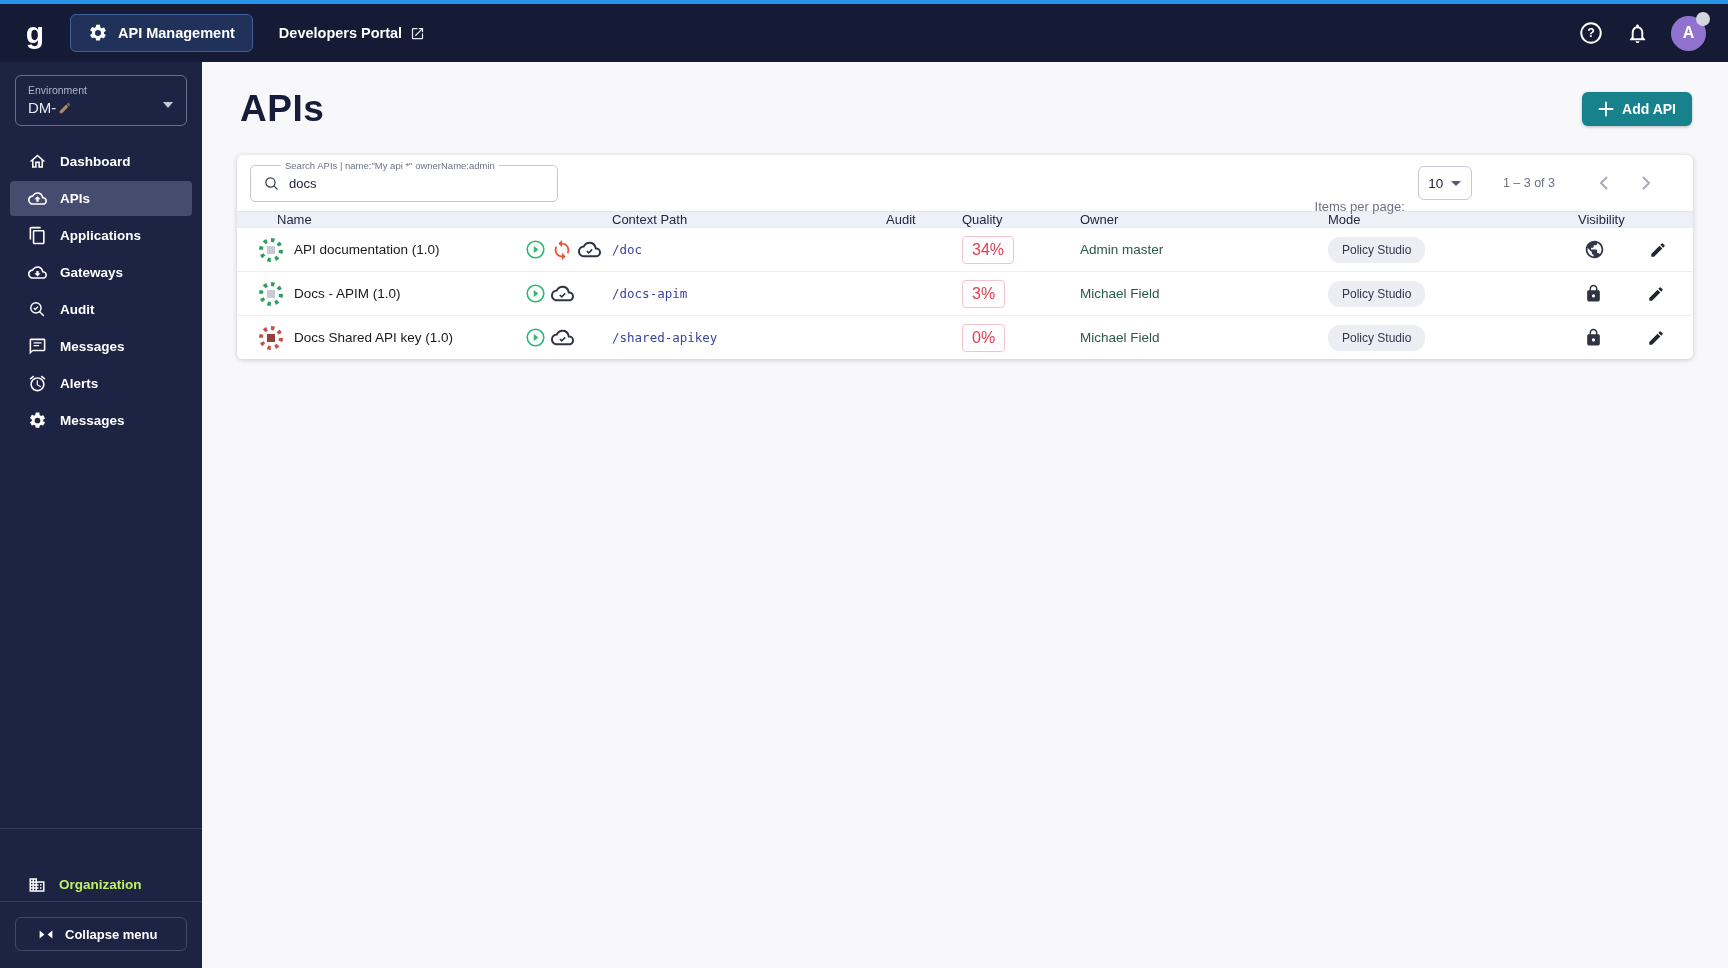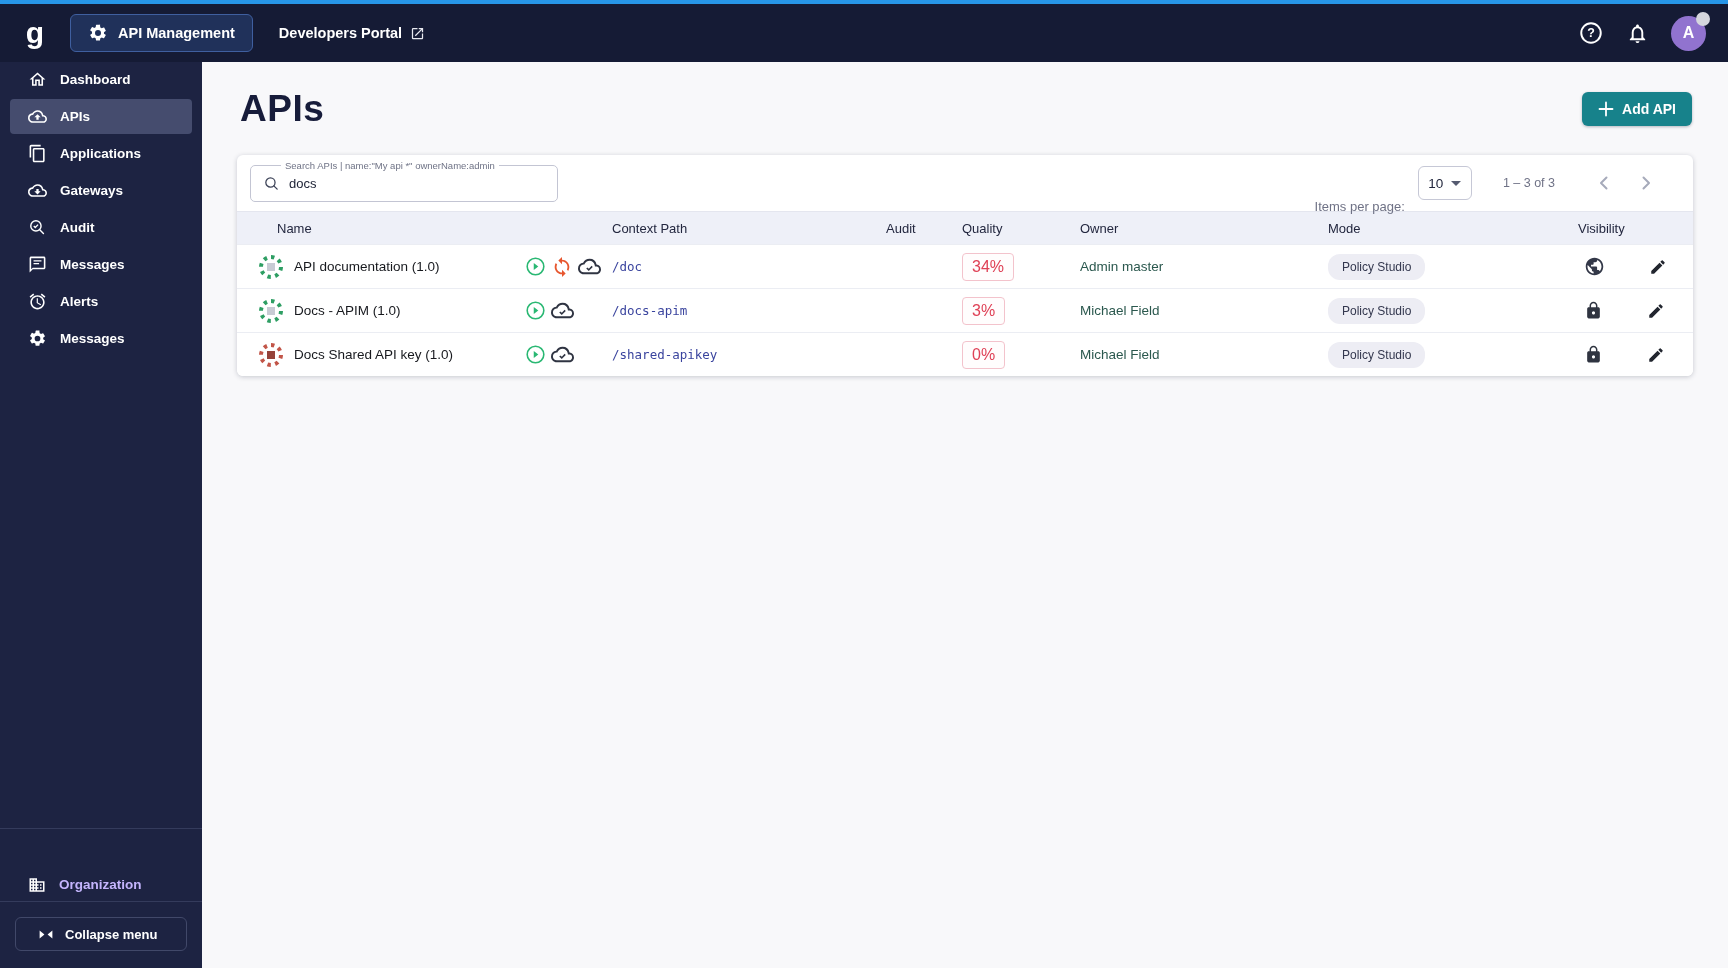--- a/index.html
+++ b/index.html
@@ -32,21 +32,21 @@
   .env-caret { position:absolute; right:13px; top:26px; width:0; height:0;
                border-left:5px solid transparent; border-right:5px solid transparent; border-top:6px solid #c7cad8; }
   .nav { display:flex; flex-direction:column; gap:2px; }
   .nav-item { height:35px; margin:0 10px; border-radius:4px; display:flex; align-items:center;
               gap:13px; padding-left:18px; cursor:pointer; }
   .nav-item.selected { background:#454c6e; }
   .nav-item span.lbl { color:#fff; font-size:13.5px; font-weight:600; }
   .side-spacer { flex:1; }
   .side-divider { border-top:1px solid #343b5c; }
   .org-row { height:72px; display:flex; align-items:center; gap:13px; padding-left:28px; cursor:pointer; }
-  .org-row span { color:#c4b5fd; font-size:13.5px; font-weight:600;margin-top:39px; }
+  .org-row span { color:#bef264; font-size:13.5px; font-weight:600;margin-top:39px; }
   .collapse-wrap { padding:15px 15px 17px 15px; }
   .collapse-btn { height:34px; border:1px solid #414869; border-radius:6px; display:flex;
                   align-items:center; gap:11px; padding-left:22px; cursor:pointer; }
   .collapse-btn span { color:#fff; font-size:13px; font-weight:600; }
 
   
   .main { position:absolute; top:62px; left:202px; right:0; bottom:0; background:#f8f8fa; }
   .main-header { display:flex; align-items:center; justify-content:space-between; padding:26px 36px 0 38px; }
   .page-title { font-size:37px; font-weight:800; color:#171c3a; letter-spacing:.5px; }
   .add-btn { height:34px; padding:0 16px; border-radius:6px; background:#17828b; border:none;
@@ -67,21 +67,21 @@
   .ipp-select { width:54px; height:34px; border:1px solid #c6c8d6; border-radius:6px; display:flex;
                 align-items:center; justify-content:center; gap:8px; cursor:pointer; }
   .ipp-select b { font-size:13.5px; color:#23283e; font-weight:500; }
   .sel-caret { width:0; height:0; border-left:5px solid transparent; border-right:5px solid transparent;
                border-top:5px solid #555b70; }
   .range-label { font-size:12.5px; color:#6f7286; margin:0 28px 0 31px; }
   .pag-btn { background:none; border:none; cursor:pointer; padding:0 9px; display:flex; align-items:center; }
 
   .trow { display:grid; grid-template-columns:259px 95px 274px 76px 118px 248px 250px 1fr;
           padding-left:21px; align-items:center; }
-  .thead { height:33px; background:#eef0f8; border-top:1px solid #e4e6ef; }
+  .thead { height:16px; background:#eef0f8; border-top:1px solid #e4e6ef; }
   .thead div { font-size:13px; color:#23273f; font-weight:500; }
   .th-name { padding-left:19px; }
   .tbody-row { height:44px; border-top:1px solid #ebedf3; background:#fff; }
   .cell-name { display:flex; align-items:center; gap:10px; font-size:13.5px; color:#17191e; }
   .cell-status { display:flex; align-items:center; gap:5px; padding-left:8px; }
   .cell-path { font-family:"DejaVu Sans Mono", monospace; font-size:12.5px; color:#3a449e; }
   .q-badge { display:inline-block; padding:4px 9px; border:1px solid #f3c3cc; border-radius:4px;
              color:#df4156; font-size:16px; background:#fffdfd; }
   .cell-owner { font-size:13.5px; color:#2b584e; }
   .mode-chip { display:inline-block; padding:6px 14px; border-radius:12px; background:#ededf4;
@@ -125,20 +125,33 @@
           </svg>
       </span>
       <span class="avatar-wrap">
         <span class="avatar">A</span>
         <span class="avatar-dot"></span>
       </span>
     </div>
   </div>
 
   <div class="sidebar">
+    <div class="env-box">
+      <div class="env-label">Environment</div>
+      <div class="env-value">
+        <span>DM-</span>
+        <span style="display:flex">
+          <svg width="14" height="14" viewBox="0 0 24 24">
+              <path fill="#b08968" d="M3 17.25V21h3.75L17.81 9.94l-3.75-3.75L3 17.25z"></path>
+              <path fill="#8a6a50" d="M20.71 7.04c.39-.39.39-1.02 0-1.41l-2.34-2.34a1 1 0 0 0-1.41 0l-1.83 1.83 3.75 3.75 1.83-1.83z"></path>
+            </svg>
+        </span>
+      </div>
+      <div class="env-caret"></div>
+    </div>
 
     <div class="nav">
       <div class="nav-item">
         <span style="display:flex">
             <svg width="19" height="19" viewBox="0 0 24 24">
               <path fill="#fff" d="M12 5.69l5 4.5V18h-2v-6H9v6H7v-7.81l5-4.5M12 3L2 12h3v8h6v-6h2v6h6v-8h3L12 3z"></path>
             </svg>
           </span>
         <span class="lbl">Dashboard</span>
       </div>

